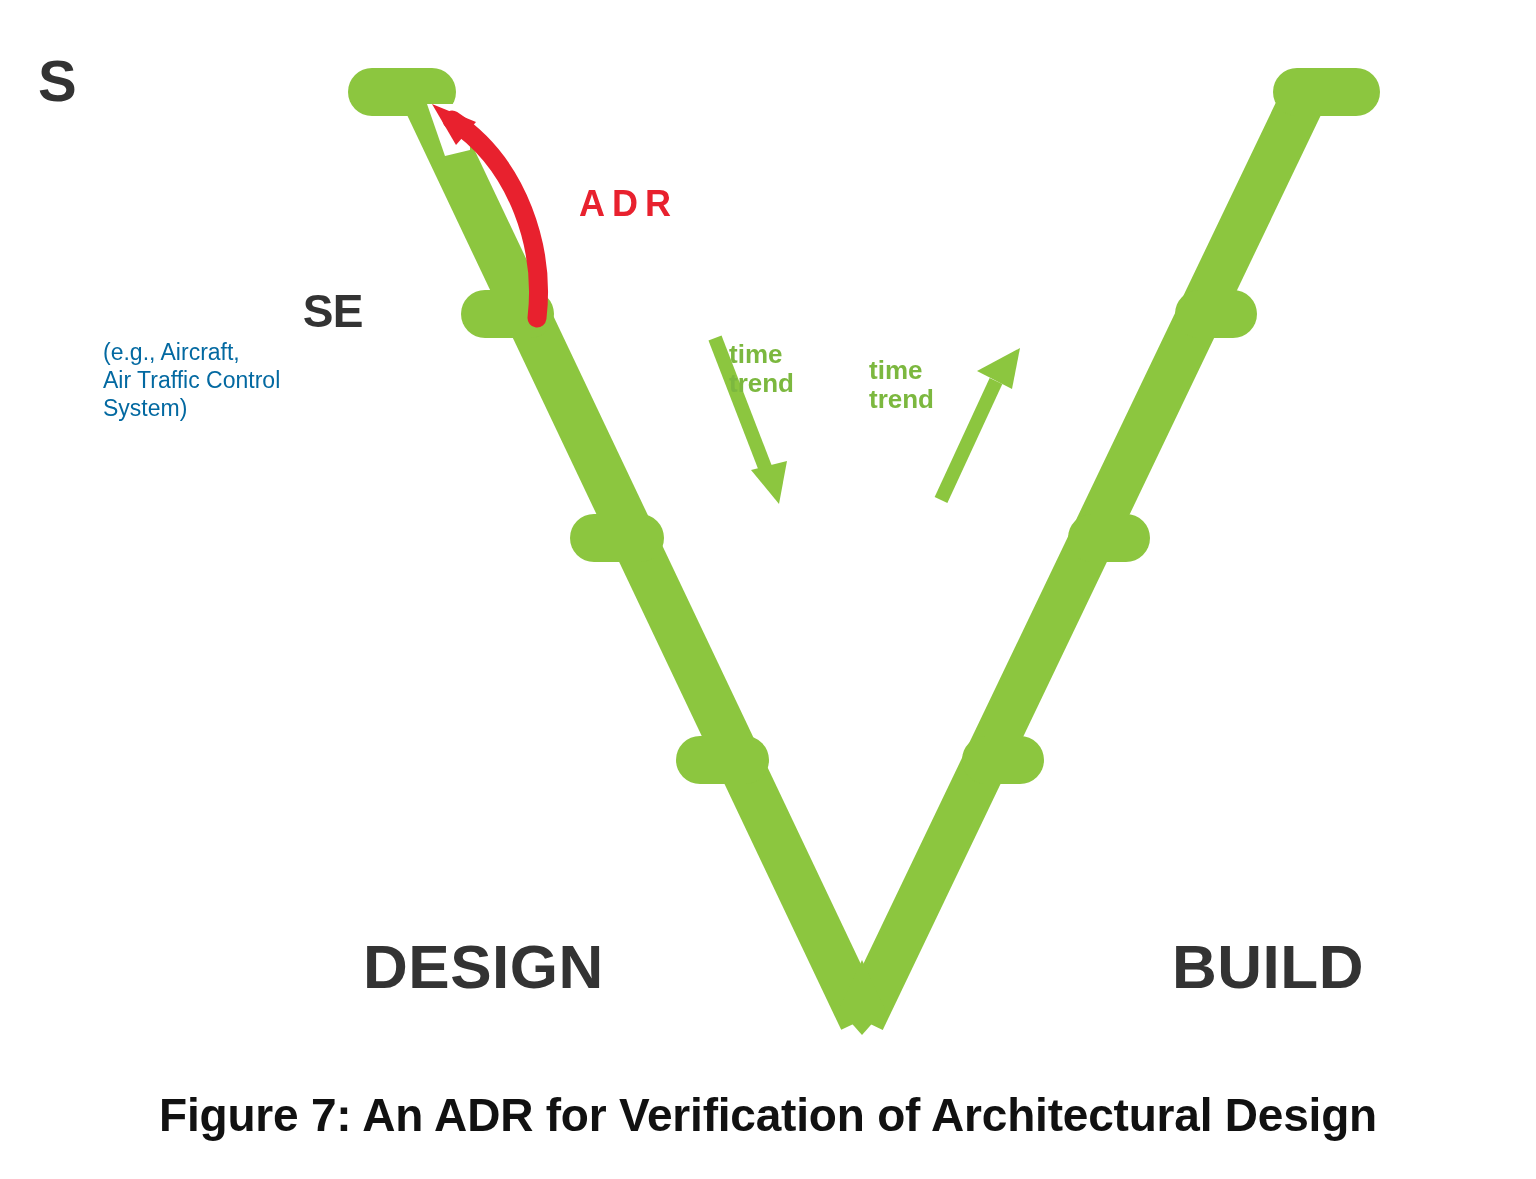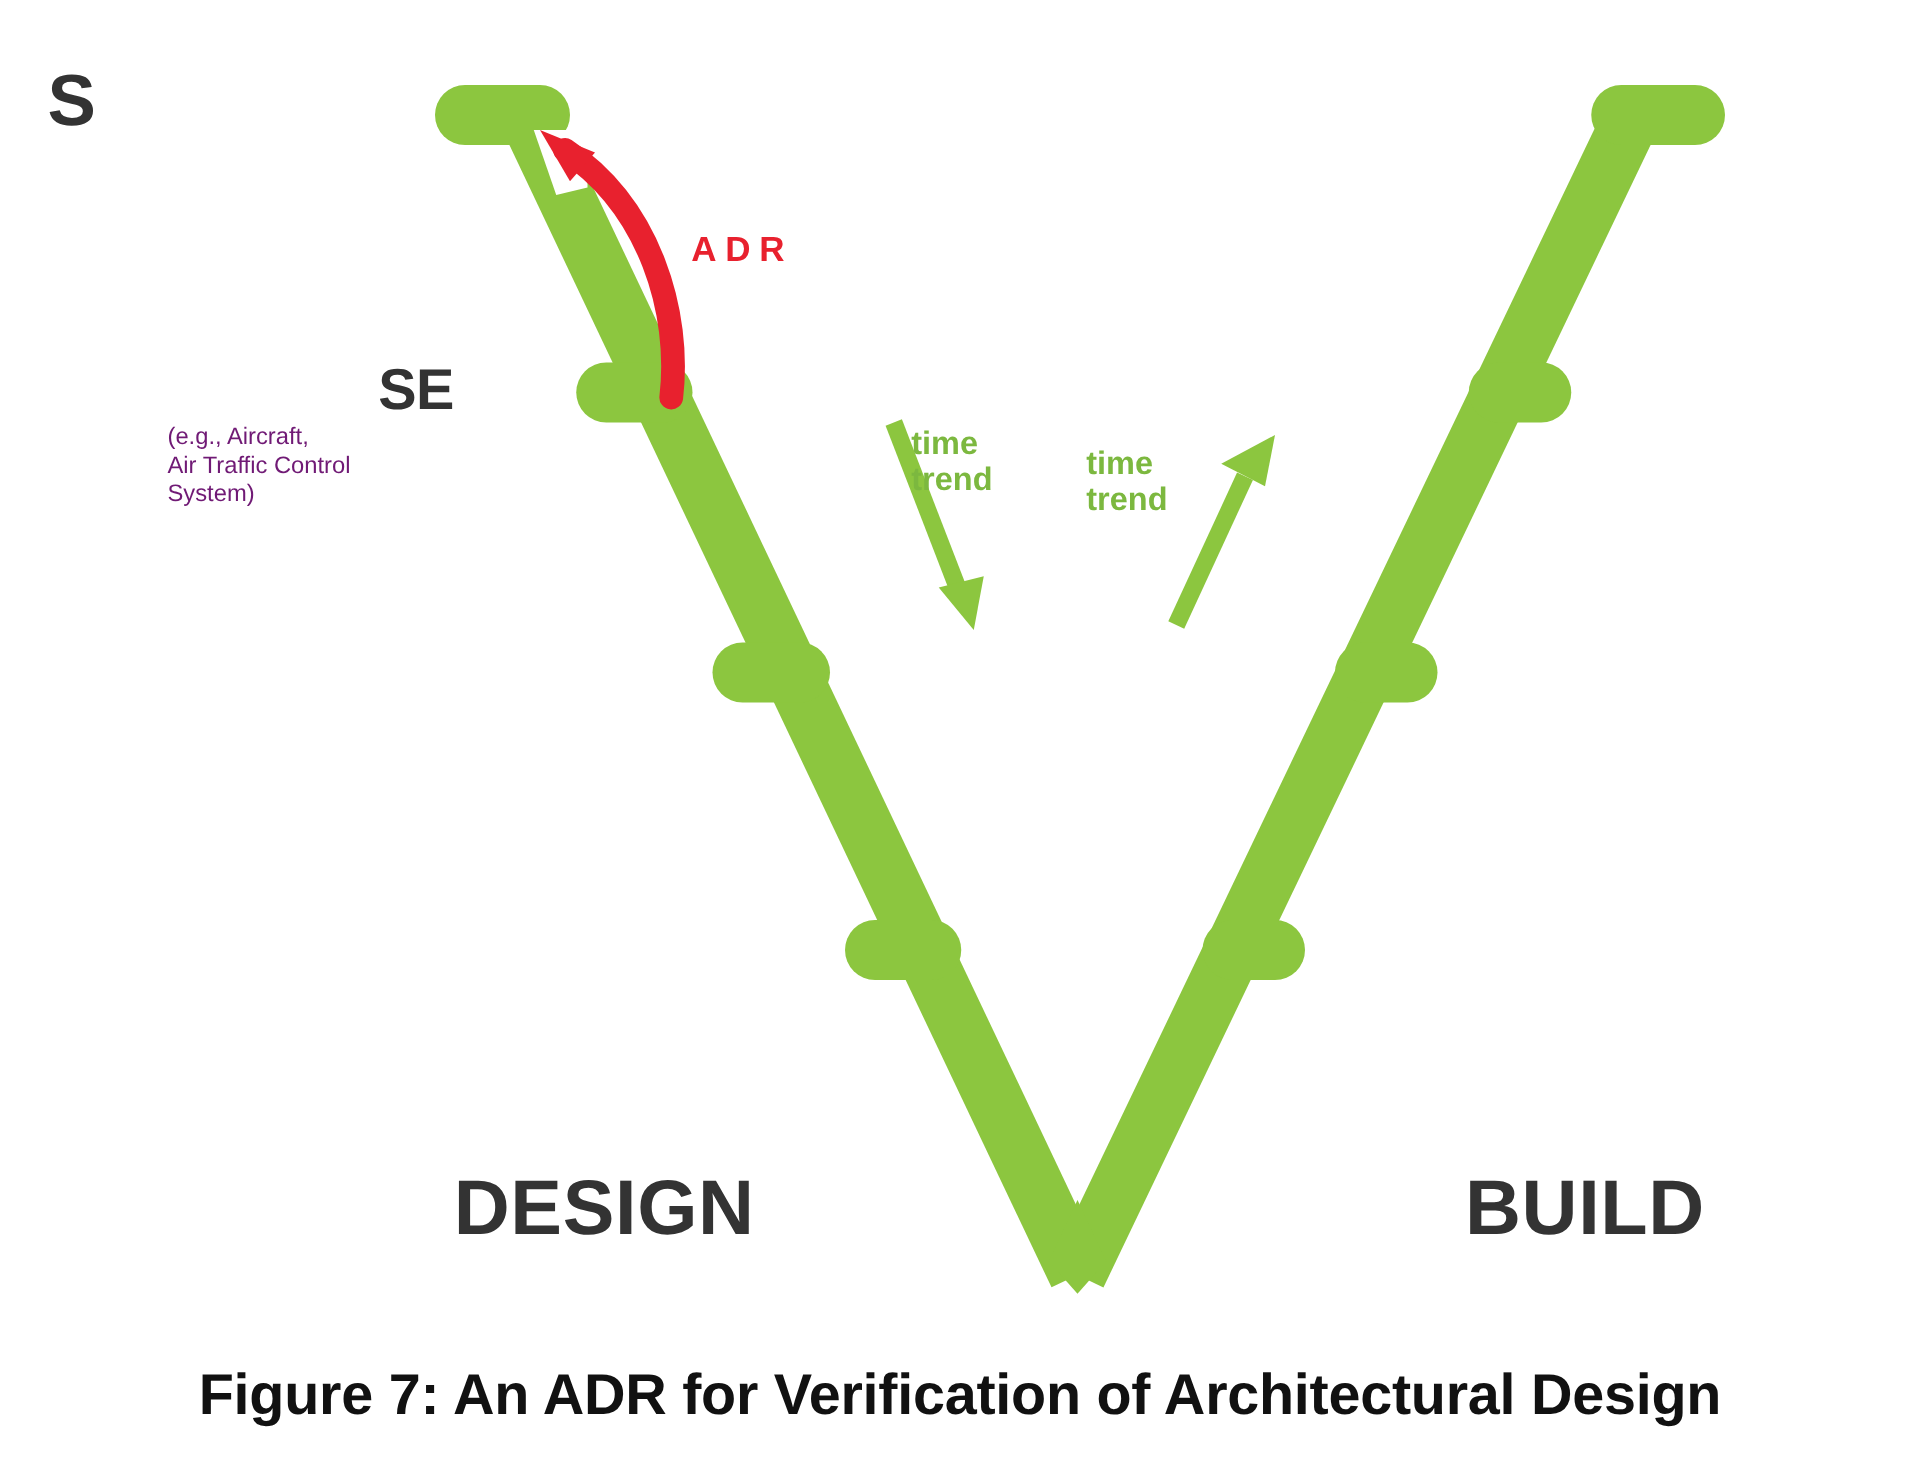--- a/index.html
+++ b/index.html
@@ -50,48 +50,47 @@
   }
   #label-se {
     font-size: 46px;
     font-weight: bold;
     color: #333333;
     line-height: 1.0;
     letter-spacing: -0.5px;
     text-align: right;
   }
   #label-se-sub {
-    font-size: 19px;
+    font-size: 23px;
     font-weight: normal;
-    color: #701a75;
+    color: #0369a1;
     line-height: 1.22;
     margin-top: 4px;
     white-space: pre-line;
-    margin-left: 31px;
   }
   #label-design {
     left: 363px;
     top: 936px;
     font-size: 62px;
     font-weight: bold;
     color: #333333;
     letter-spacing: 0.5px;
   }
   #label-build {
     left: 1172px;
     top: 936px;
     font-size: 62px;
     font-weight: bold;
     color: #333333;
     letter-spacing: 0.5px;
   }
   #label-adr {
-    left: 553px;
+    left: 579px;
     top: 186px;
-    font-size: 28px;
+    font-size: 36px;
     font-weight: bold;
     color: #e8212e;
     letter-spacing: 7px;
   }
   .time-trend-label {
     position: absolute;
     font-size: 26px;
     font-weight: bold;
     color: #7cb83f;
     line-height: 1.12;

